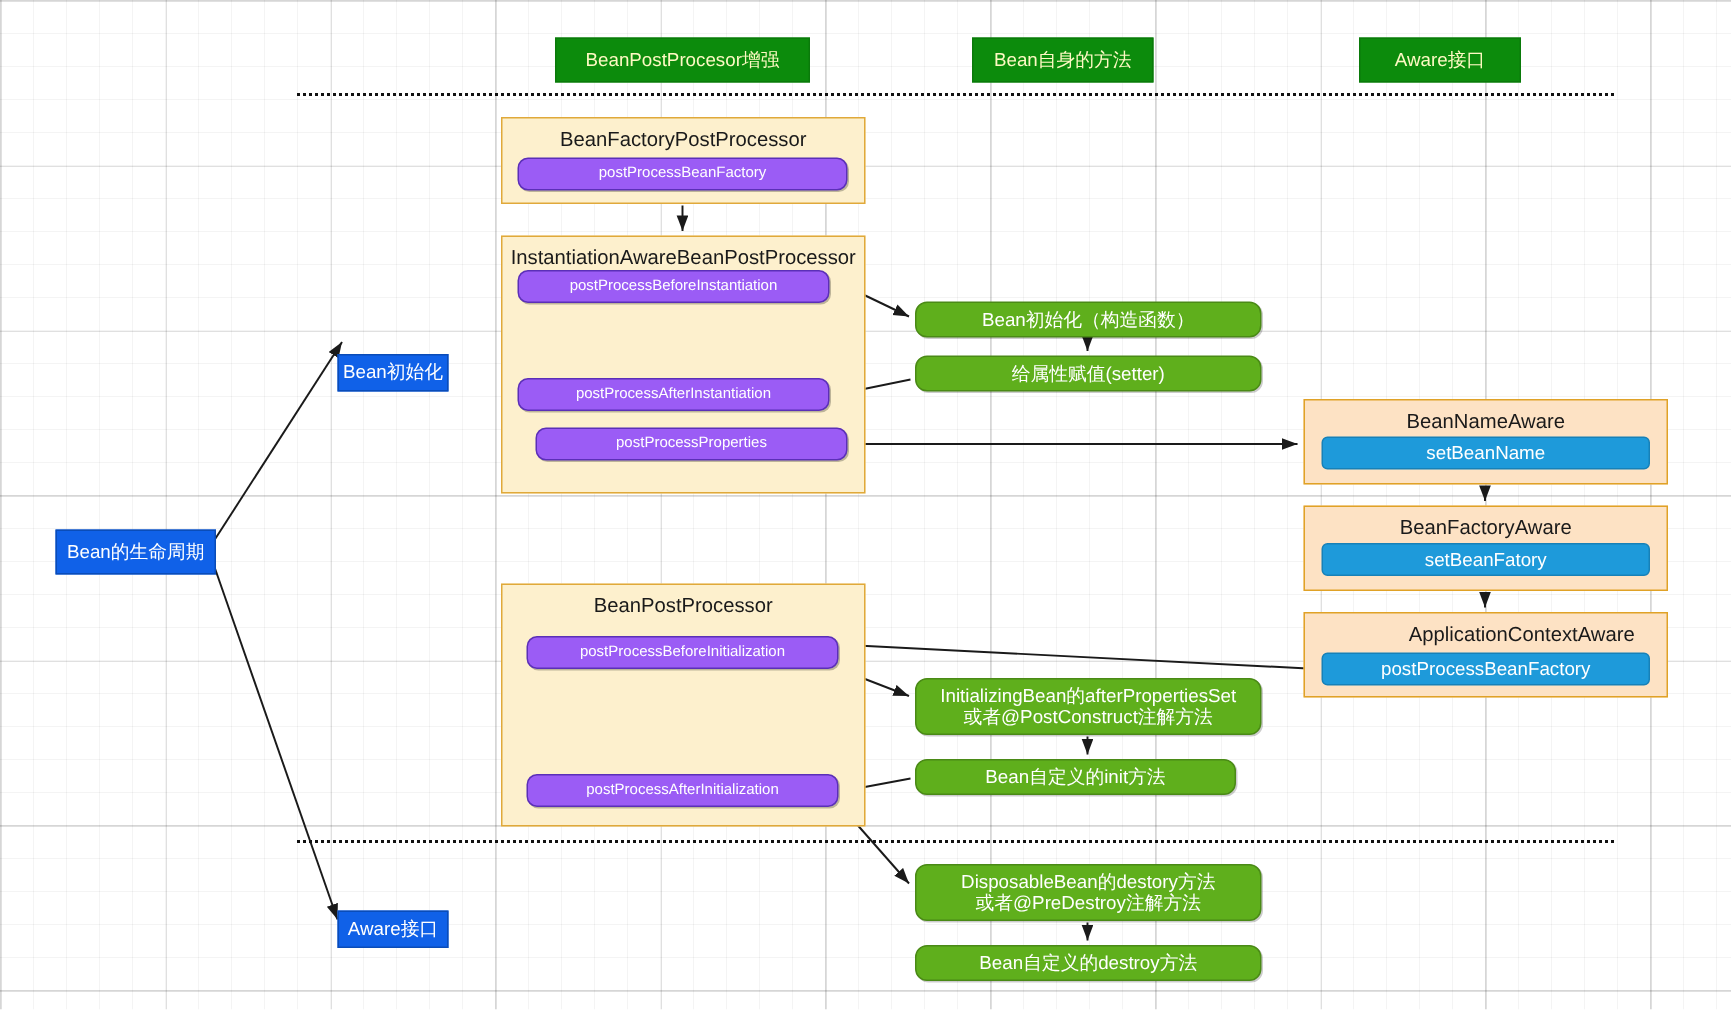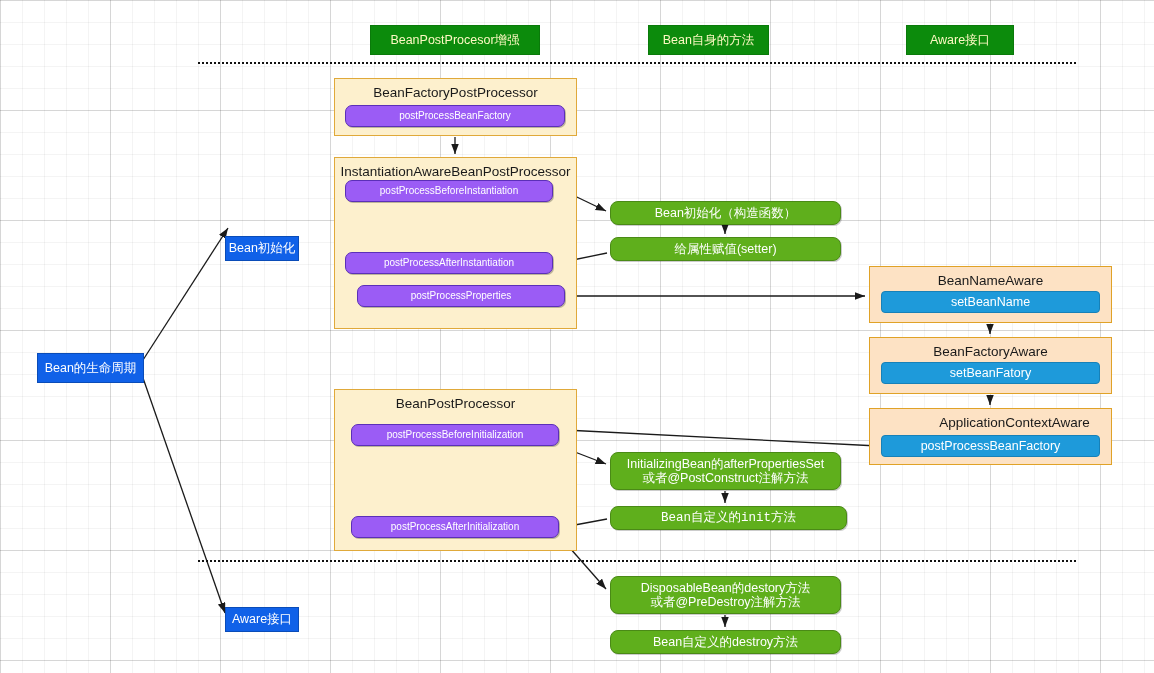--- a/index.html
+++ b/index.html
@@ -170,21 +170,21 @@
       <div class="node pill-purple" style="left: 345px; top: 252px; width: 208px; height: 22px;">postProcessAfterInstantiation</div>
       <div class="node pill-purple" style="left: 345px; top: 285px; width: 208px; height: 22px; margin-left: 12px;">postProcessProperties</div>
       <div class="node group-box" style="left: 334px; top: 389px; width: 243px; height: 162px;">
         <div class="group-title" style="top: 6px;">BeanPostProcessor</div>
       </div>
       <div class="node pill-purple" style="left: 351px; top: 424px; width: 208px; height: 22px;">postProcessBeforeInitialization</div>
       <div class="node pill-purple" style="left: 351px; top: 516px; width: 208px; height: 22px;">postProcessAfterInitialization</div>
       <div class="node box-green" style="left: 610px; top: 201px; width: 231px; height: 24px;">Bean初始化（构造函数）</div>
       <div class="node box-green" style="left: 610px; top: 237px; width: 231px; height: 24px;">给属性赋值(setter)</div>
       <div class="node box-green" style="left: 610px; top: 452px; width: 231px; height: 38px;">InitializingBean的afterPropertiesSet<br>或者@PostConstruct注解方法</div>
-      <div class="node box-green" style="left: 610px; top: 506px; width: 237px; height: 24px; font-family: Liberation Mono, monospace;">Bean自定义的init方法</div>
+      <div class="node box-green" style="left: 610px; top: 506px; width: 214px; height: 24px;">Bean自定义的init方法</div>
       <div class="node box-green" style="left: 610px; top: 576px; width: 231px; height: 38px;">DisposableBean的destory方法<br>或者@PreDestroy注解方法</div>
       <div class="node box-green" style="left: 610px; top: 630px; width: 231px; height: 24px;">Bean自定义的destroy方法</div>
       <div class="node aware-box" style="left: 869px; top: 266px; width: 243px; height: 57px;">
         <div class="group-title" style="top: 6px;">BeanNameAware</div>
       </div>
       <div class="node pill-blue" style="left: 881px; top: 291px; width: 219px; height: 22px;">setBeanName</div>
       <div class="node aware-box" style="left: 869px; top: 337px; width: 243px; height: 57px;">
         <div class="group-title" style="top: 6px;">BeanFactoryAware</div>
       </div>
       <div class="node pill-blue" style="left: 881px; top: 362px; width: 219px; height: 22px;">setBeanFatory</div>

